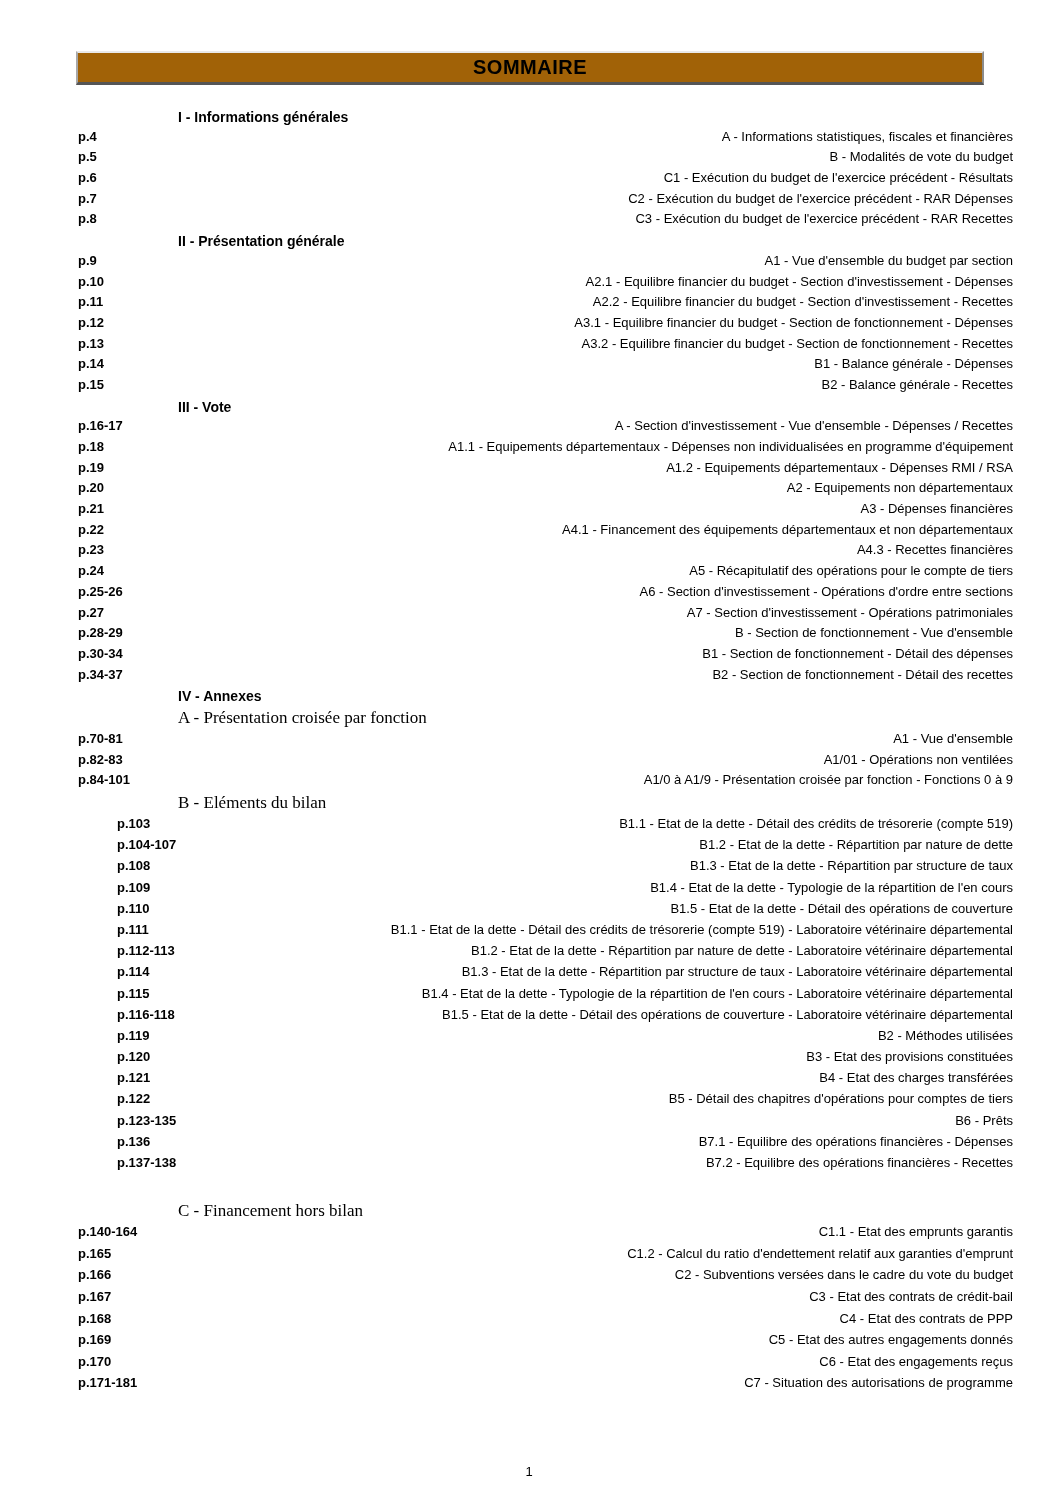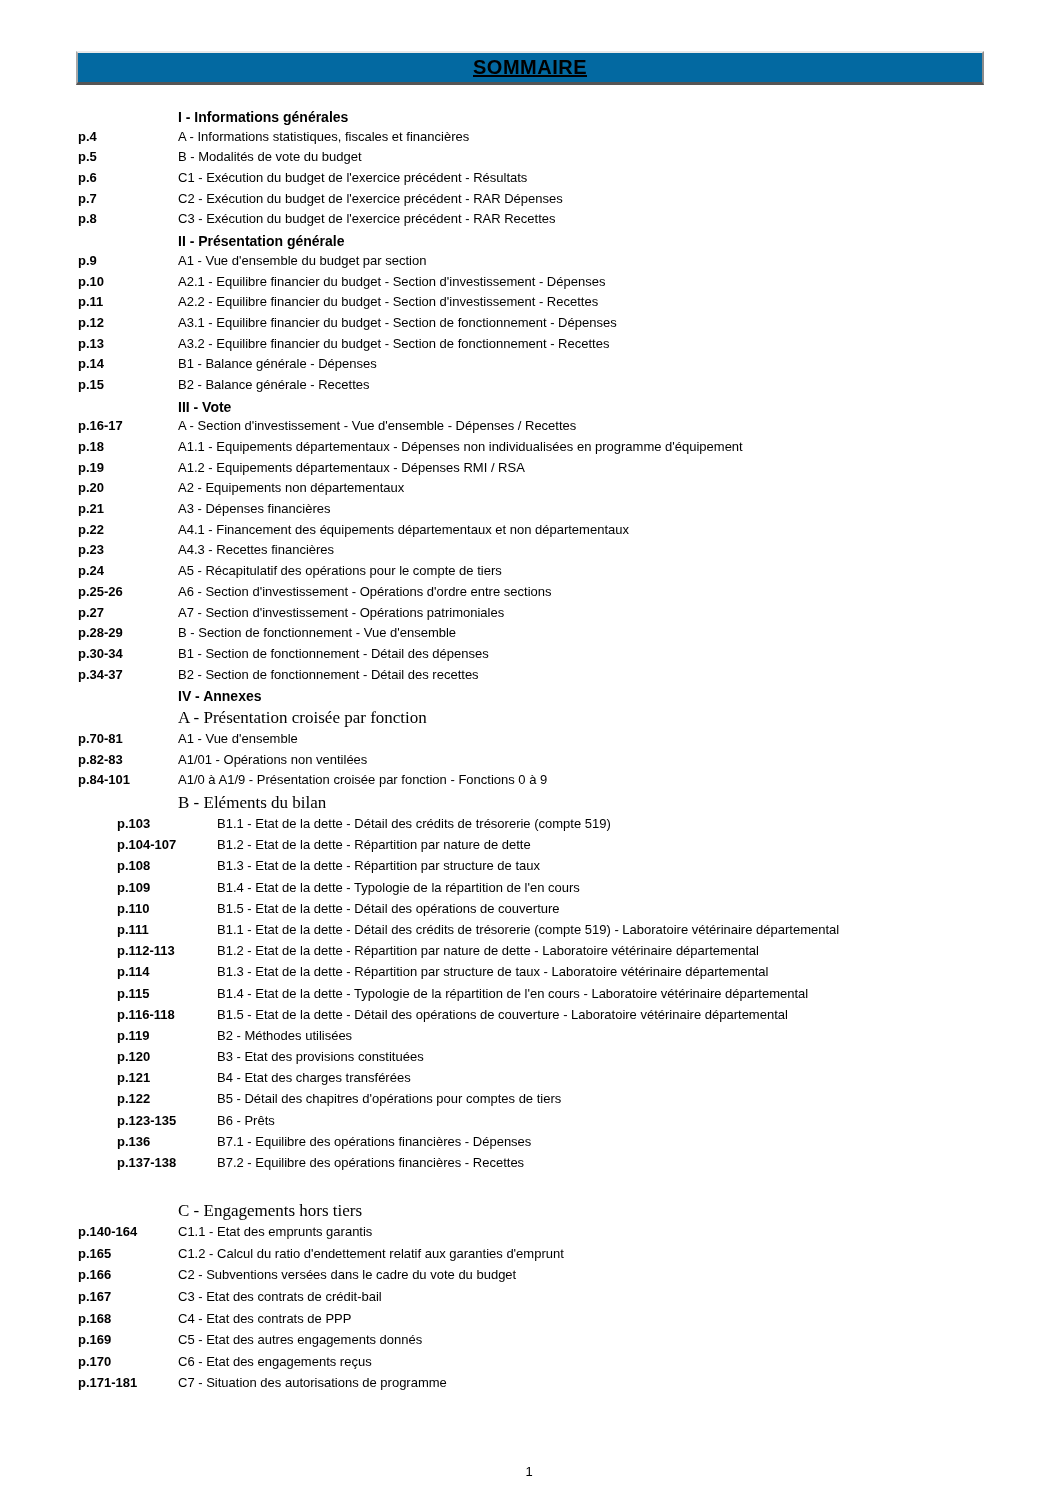--- a/index.html
+++ b/index.html
@@ -39,21 +39,21 @@
   .toc {
     position: absolute;
     left: 78px;
     top: 108px;
     width: 935px;
   }
   .toc-group { }
   .toc-group.group-1 { }
   .toc-group.group-2 { margin-top: 25px; }
 
-  .toc-row { display: flex; align-items: baseline; }
+  .toc-row { display: flex; align-items: baseline; justify-content: space-between; }
   .group-0 .toc-row { height: 20.7px; }
   .group-1 .toc-row { height: 21.2px; padding-left: 39px; }
   .group-2 .toc-row { height: 21.6px; }
 
   .page-ref {
     flex: 0 0 100px;
     width: 100px;
     font-size: 13px;
     font-weight: bold;
     white-space: nowrap;
@@ -85,21 +85,21 @@
     width: 1058px;
     text-align: center;
     font-size: 13px;
   }
 </style>
 </head>
 <body>
 
 <div class="page">
 
-  <div class="header-bar" style="background: #0369a1; text-decoration: underline;">
+  <div class="header-bar" style="background: #a16207;">
     <span class="header-title">SOMMAIRE</span>
   </div>
 
   <div class="toc" id="toc">
       <div class="toc-group group-0">
         <div class="section-heading sans"><span>I - Informations générales</span></div>
         <div class="toc-row">
           <span class="page-ref">p.4</span>
           <span class="entry-title">A - Informations statistiques, fiscales et financières</span>
         </div>
@@ -281,21 +281,21 @@
         <div class="toc-row">
           <span class="page-ref">p.136</span>
           <span class="entry-title">B7.1 - Equilibre des opérations financières - Dépenses</span>
         </div>
         <div class="toc-row">
           <span class="page-ref">p.137-138</span>
           <span class="entry-title">B7.2 - Equilibre des opérations financières - Recettes</span>
         </div>
       </div>
       <div class="toc-group group-2">
-        <div class="section-heading serif"><span>C - Engagements hors tiers</span></div>
+        <div class="section-heading serif"><span>C - Financement hors bilan</span></div>
         <div class="toc-row">
           <span class="page-ref">p.140-164</span>
           <span class="entry-title">C1.1 - Etat des emprunts garantis</span>
         </div>
         <div class="toc-row">
           <span class="page-ref">p.165</span>
           <span class="entry-title">C1.2 - Calcul du ratio d'endettement relatif aux garanties d'emprunt</span>
         </div>
         <div class="toc-row">
           <span class="page-ref">p.166</span>

